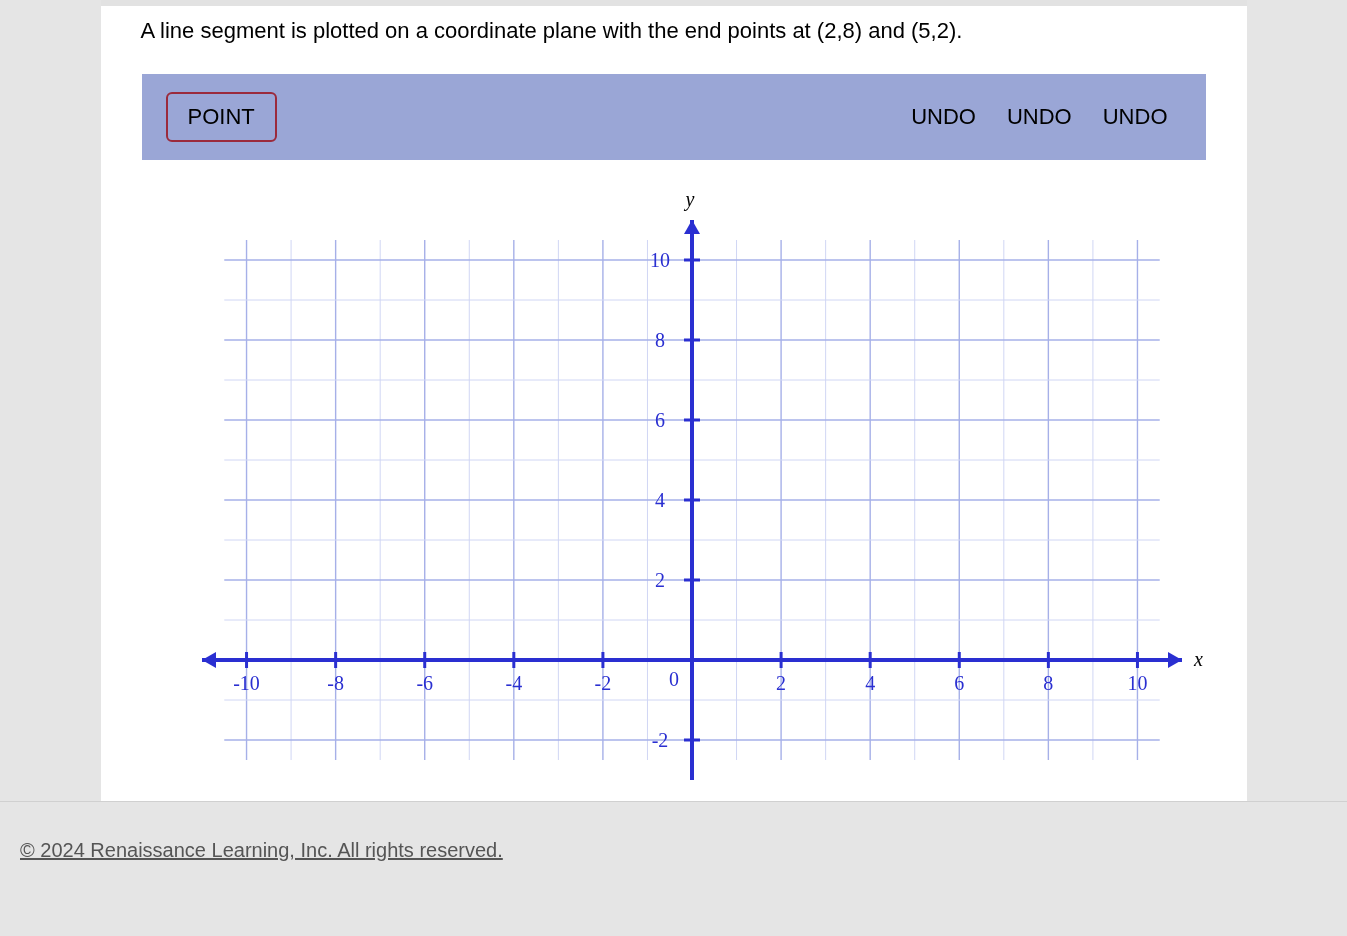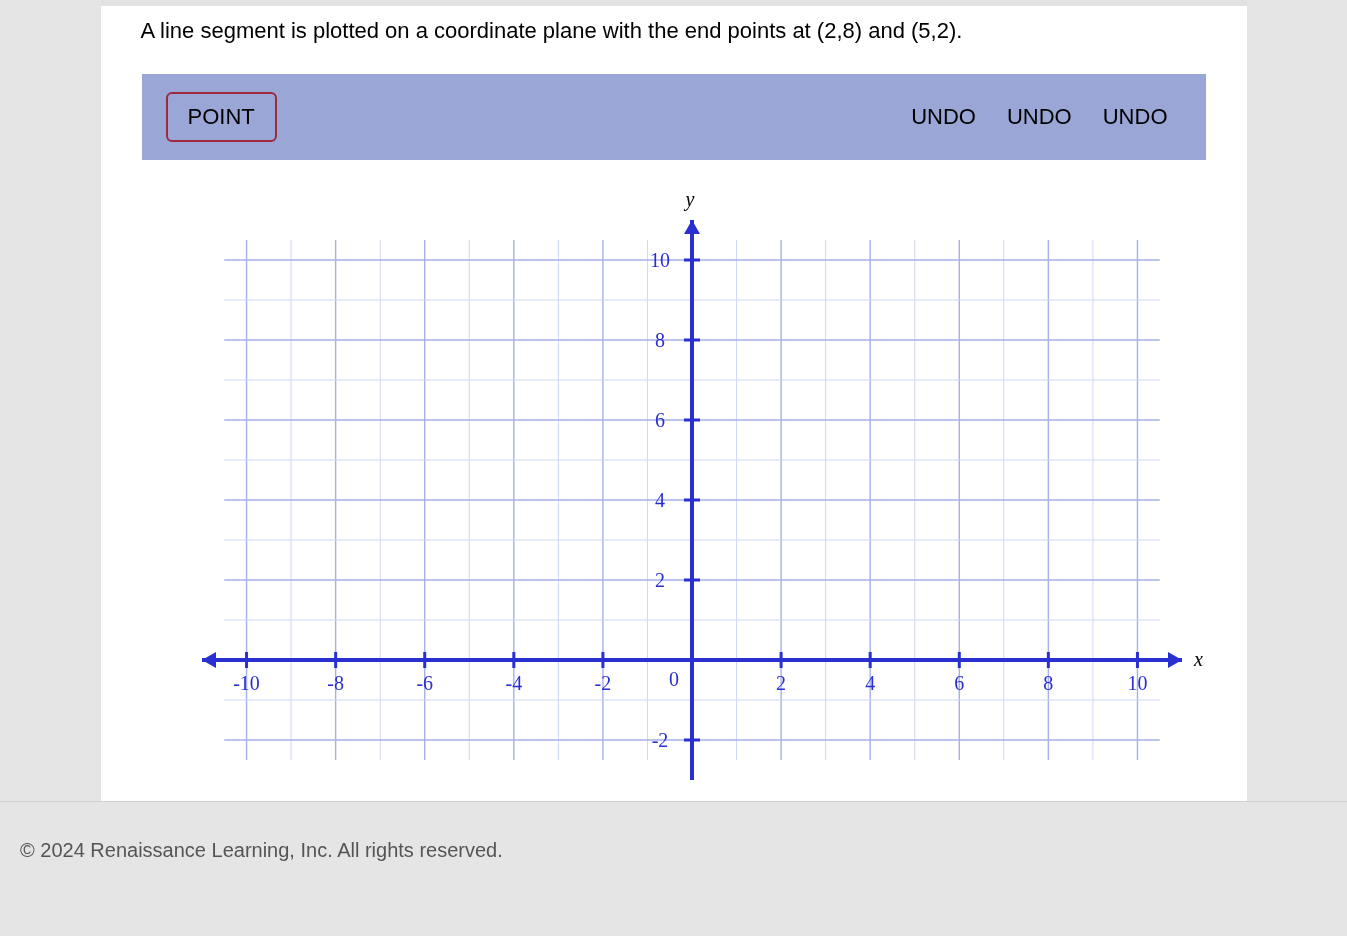--- a/index.html
+++ b/index.html
@@ -63,20 +63,21 @@
   svg { display: block; }
   .footer-strip {
     background: #e5e5e5;
     border-top: 1px solid #d0d0d0;
     height: 60px;
     display: flex;
     align-items: flex-end;
     padding: 0 20px 6px 20px;
     font-size: 20px;
     color: #555;
+    text-decoration: underline;
   }
 </style>
 </head>
 <body>
 
 <div class="page">
   <div class="content">
     <div class="prompt">
       <p>
         <span>A line segment is plotted on a coordinate plane with the end points at </span><span>(2,8)</span><span> and </span><span>(5,2)</span><span>.</span>

